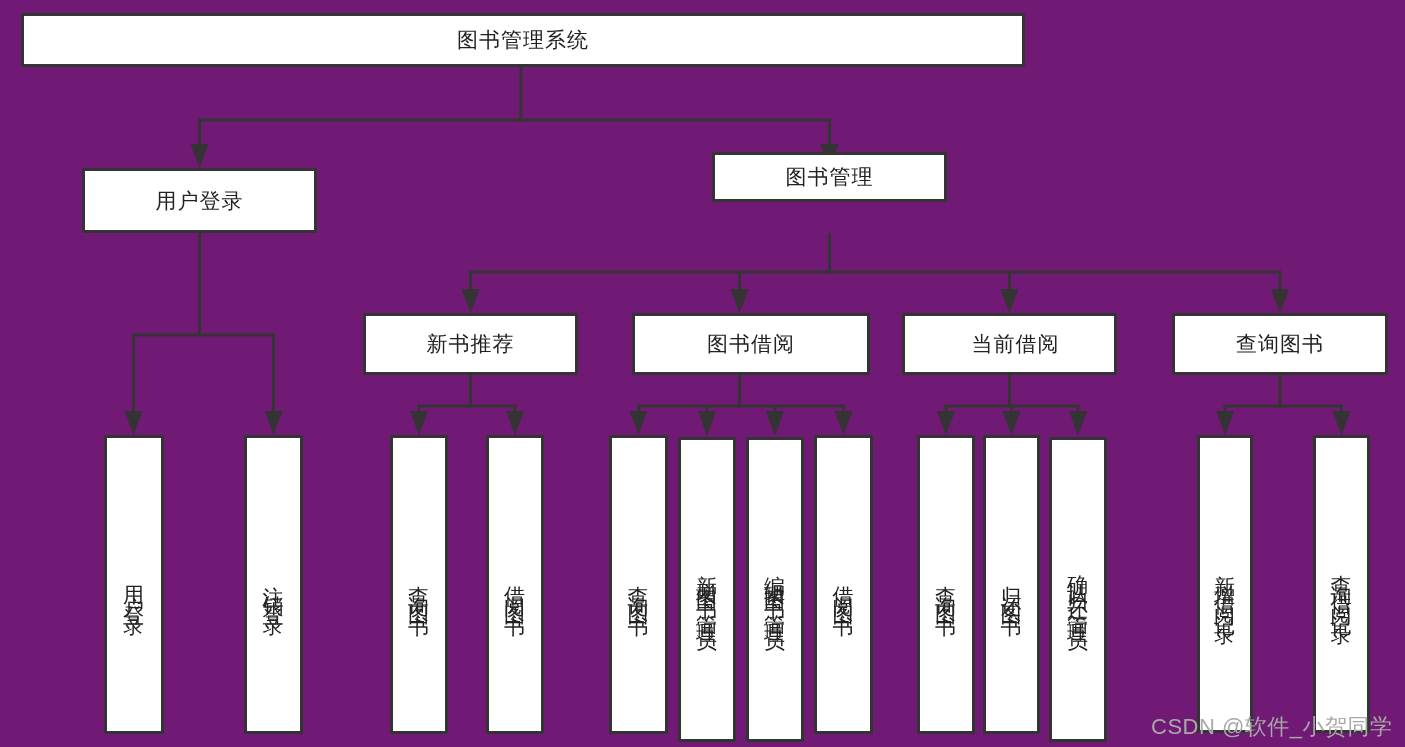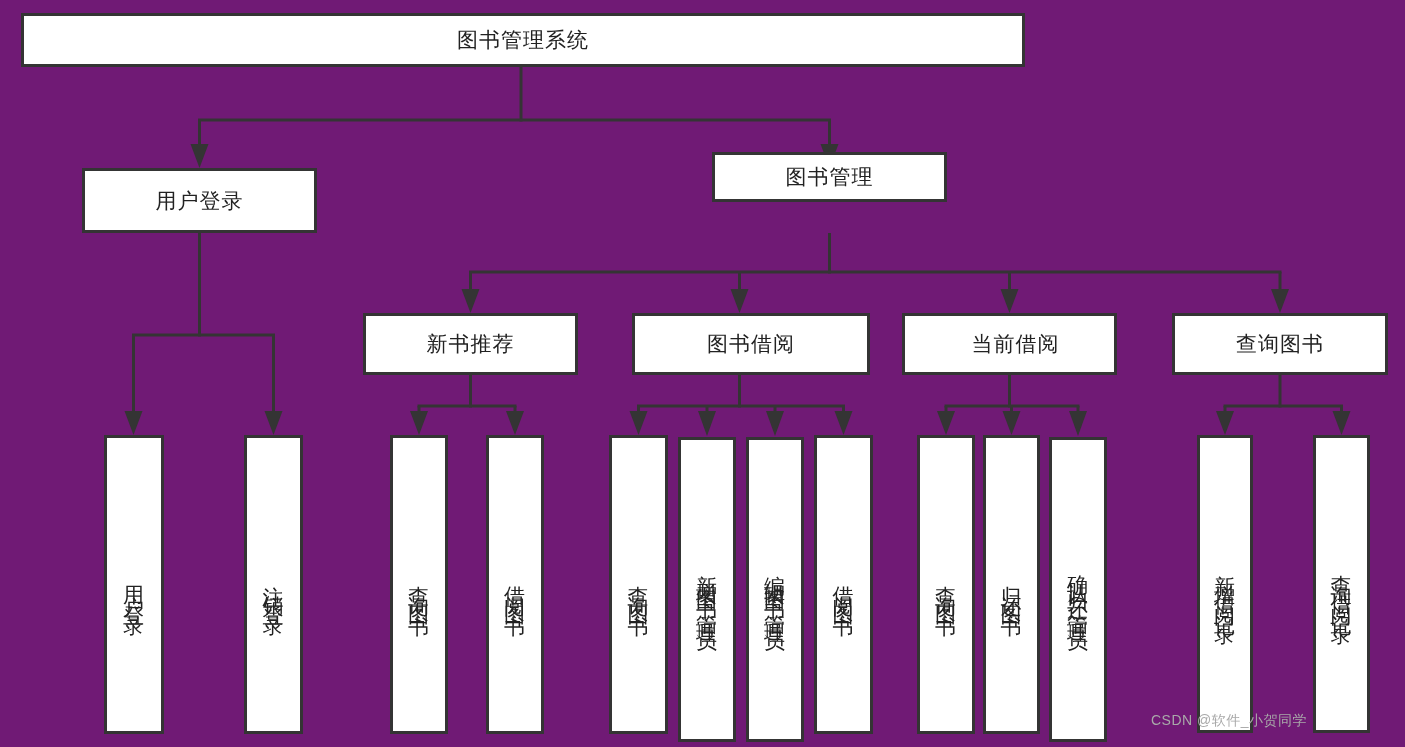--- a/index.html
+++ b/index.html
@@ -45,21 +45,21 @@
     line-height: 1;
     letter-spacing: 10px;
     padding-top: 8px;
     color: #222222;
     white-space: nowrap;
   }
   #watermark {
     position: absolute;
     left: 1151px;
     top: 712px;
-    font-size: 14px;
+    font-size: 22px;
     color: #a9a9a9;
     letter-spacing: 0.5px;
     z-index: 10;
     white-space: nowrap;
   }
   .stroke { stroke: #343434; stroke-width: 3; fill: none; }
   .arrow  { fill: #343434; stroke: none; }
 </style>
 </head>
 <body>

